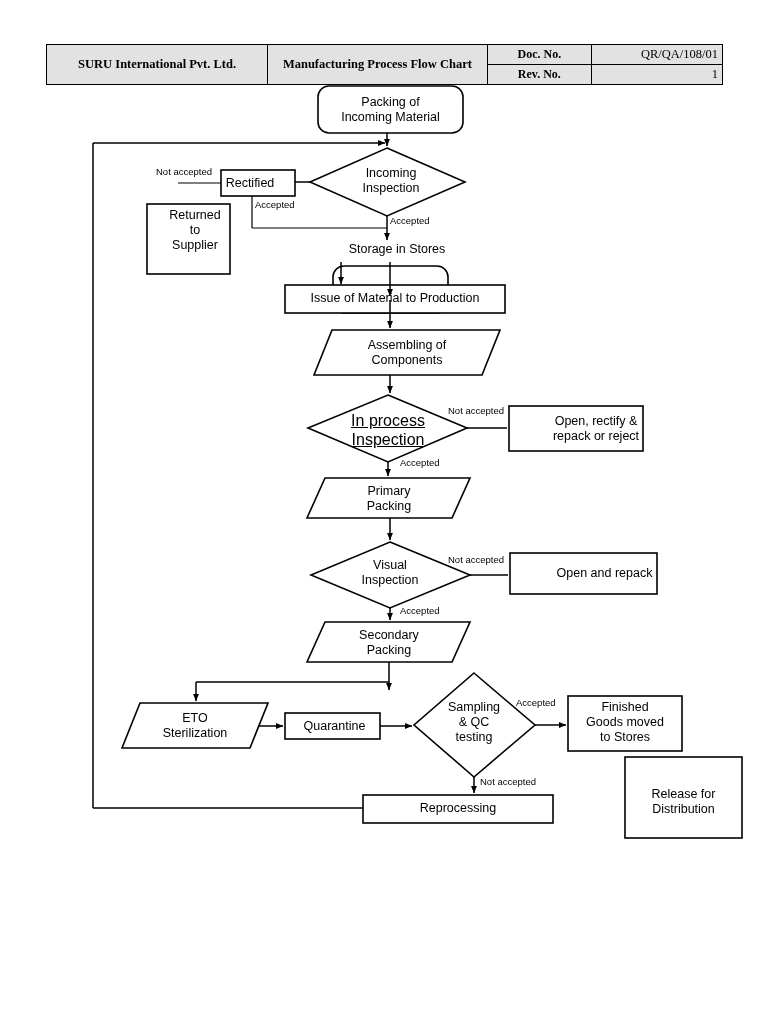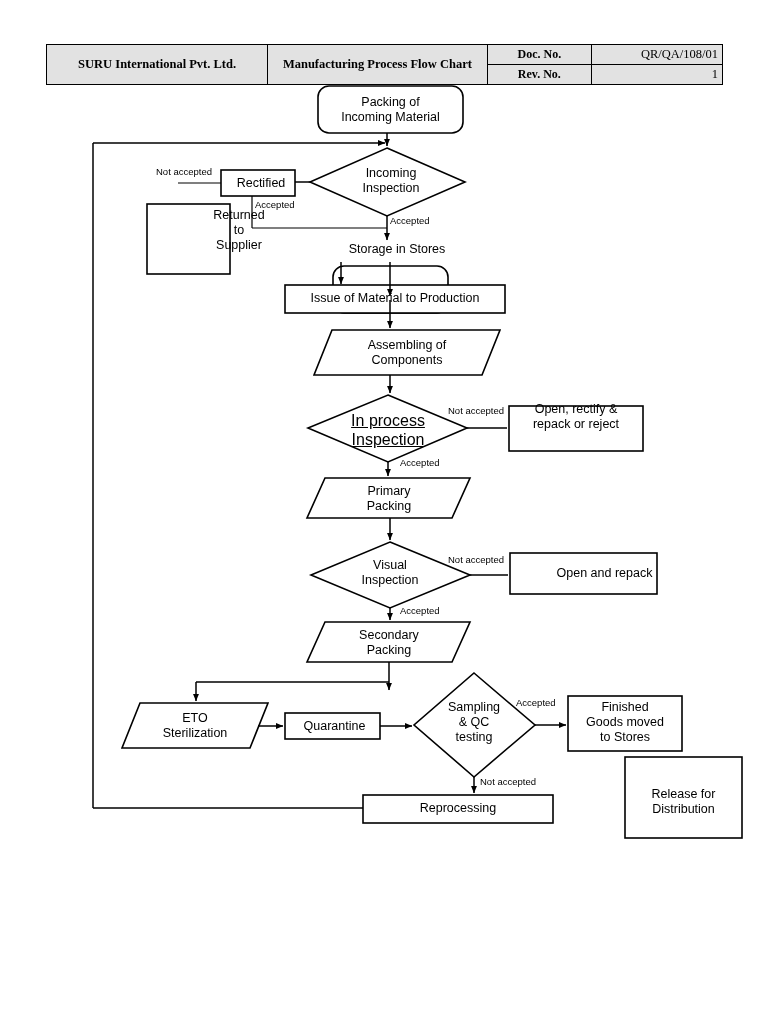--- a/index.html
+++ b/index.html
@@ -190,37 +190,37 @@
 
   <path class="conn" d="M474,777 L474,793" marker-end="url(#ah)"></path>
 </svg>
 
 <div class="lbl-node" style="left:318px; top:95px; width:145px;">Packing of
 Incoming Material</div>
 
 <div class="lbl-node" style="left:336px; top:166px; width:110px;">Incoming
 Inspection</div>
 
-<div class="lbl-node" style="left:224px; top:176px; width:74px;">Rectified</div>
-
-<div class="lbl-node" style="left:147px; top:208px; width:96px;margin-left:44px;">Returned
+<div class="lbl-node" style="left:213px; top:176px; width:74px;">Rectified</div>
+
+<div class="lbl-node" style="left:147px; top:208px; width:96px;">Returned
 to
 Supplier</div>
 
 <div class="lbl-plain lbl-node" style="left:317px; top:242px; width:160px;">Storage in Stores</div>
 
 <div class="lbl-node" style="left:285px; top:291px; width:220px;">Issue of Material to Production</div>
 
 <div class="lbl-node" style="left:322px; top:338px; width:170px;">Assembling of
 Components</div>
 
 <div class="lbl-node" style="left:333px; top:412px; width:110px; font-size:16px;text-decoration:underline;">In process
 Inspection</div>
 
-<div class="lbl-node" style="left:509px; top:402px; width:134px;">Open, rectify &amp;
+<div class="lbl-node" style="left:509px; top:414px; width:134px;padding-left:20px;">Open, rectify &amp;
 repack or reject</div>
 
 <div class="lbl-node" style="left:313px; top:484px; width:152px;">Primary
 Packing</div>
 
 <div class="lbl-node" style="left:335px; top:558px; width:110px;">Visual
 Inspection</div>
 
 <div class="lbl-node" style="left:510px; top:566px; width:147px;padding-left:21px;">Open and repack</div>
 

